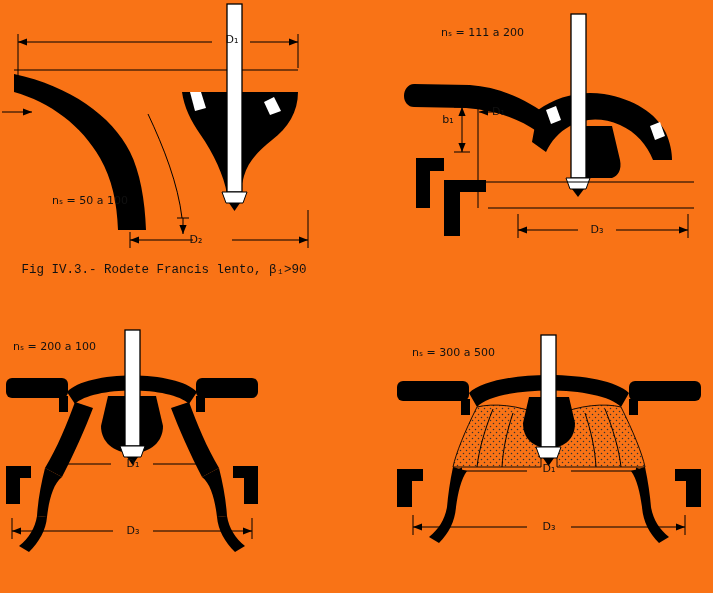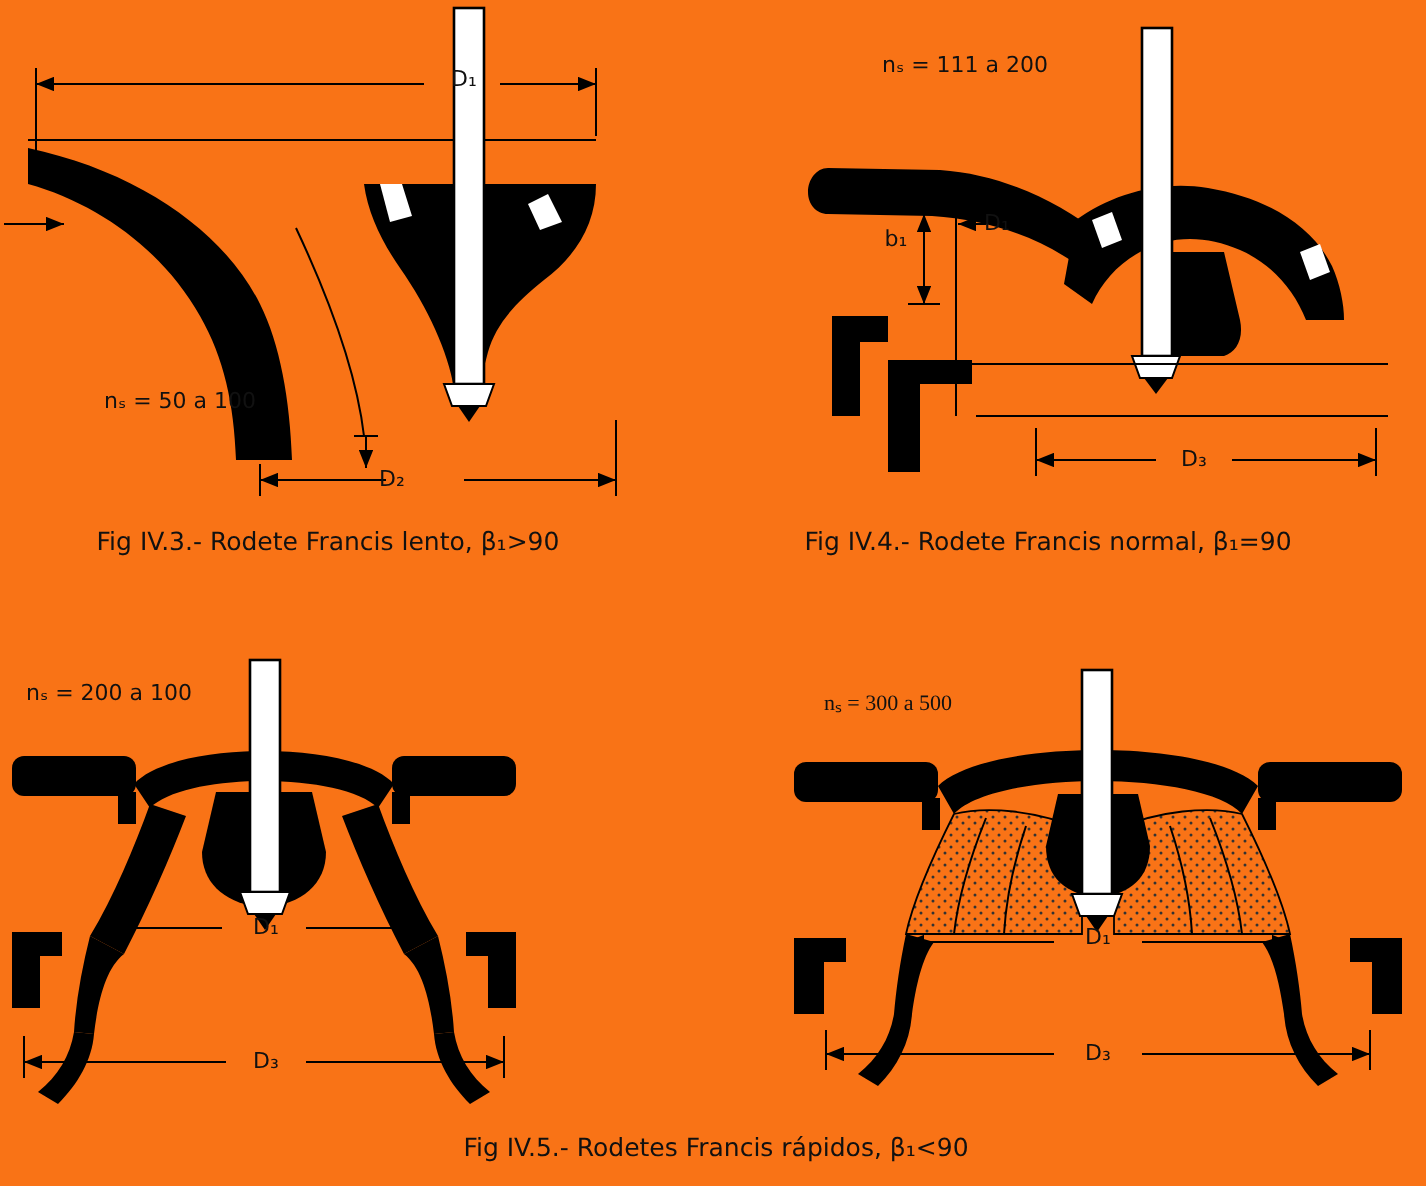--- a/index.html
+++ b/index.html
@@ -2,21 +2,21 @@
 <html><head>
 <meta charset="utf-8">
 <style>
   * { margin:0; padding:0; box-sizing:border-box; }
   html,body { background:#ffffff; }
   body { font-family:"DejaVu Sans", sans-serif; color:#111; }
   .canvas { position:relative; width:713px; height:593px; background:#f97316; overflow:hidden; }
   .canvas > svg { position:absolute; left:0; top:0; }
   .lbl { position:absolute; font-size:11px; line-height:13px; white-space:nowrap; color:#111; }
   .lbl.c { text-align:center; }
-  .cap { position:absolute; font-size:12.5px; line-height:15px; text-align:center; white-space:nowrap; color:#111; }
+  .cap { position:absolute; font-size:12.5px; line-height:15px; text-align:center; white-space:nowrap; color:#111;font-family:Liberation Mono, monospace; }
 </style>
 </head>
 <body>
 
 <div class="canvas">
 
   <svg width="713" height="593" viewBox="0 0 713 593">
     <defs>
       <marker id="arr" viewBox="0 0 10 8" markerWidth="9" markerHeight="7.2" refX="10" refY="4" orient="auto-start-reverse">
         <path d="M0,0 L10,4 L0,8 Z" fill="#000"></path>
@@ -187,25 +187,23 @@
 
   <div class="lbl c" style="left:212px; top:33px; width:40px;">D₁</div>
   <div class="lbl" style="left:28px; top:194px;margin-left:24px;">nₛ = 50 a 100</div>
   <div class="lbl c" style="left:176px; top:233px; width:40px;">D₂</div>
   <div class="cap" style="left:8px; top:263px; width:312px;">Fig IV.3.- Rodete Francis lento, β₁&gt;90</div>
 
   <div class="lbl" style="left:441px; top:26px;">nₛ = 111 a 200</div>
   <div class="lbl c" style="left:438px; top:113px; width:20px;">b₁</div>
   <div class="lbl" style="left:492px; top:105px;">D₁</div>
   <div class="lbl c" style="left:578px; top:223px; width:38px;">D₃</div>
-  <div class="cap" style="left:368px; top:263px; width:312px;">Fig IV.4.- Rodete Francis normal, β₁=90</div>
 
   <div class="lbl" style="left:13px; top:340px;">nₛ = 200 a 100</div>
   <div class="lbl c" style="left:113px; top:457px; width:40px;">D₁</div>
   <div class="lbl c" style="left:113px; top:524px; width:40px;">D₃</div>
 
-  <div class="lbl" style="left:412px; top:346px;font-family:Liberation Serif, serif;">nₛ = 300 a 500</div>
+  <div class="lbl" style="left:412px; top:346px;">nₛ = 300 a 500</div>
   <div class="lbl c" style="left:529px; top:462px; width:40px;">D₁</div>
   <div class="lbl c" style="left:529px; top:520px; width:40px;">D₃</div>
 
-  <div class="cap" style="left:178px; top:566px; width:360px;">Fig IV.5.- Rodetes Francis rápidos, β₁&lt;90</div>
 
 </div>
 
 </body></html>

